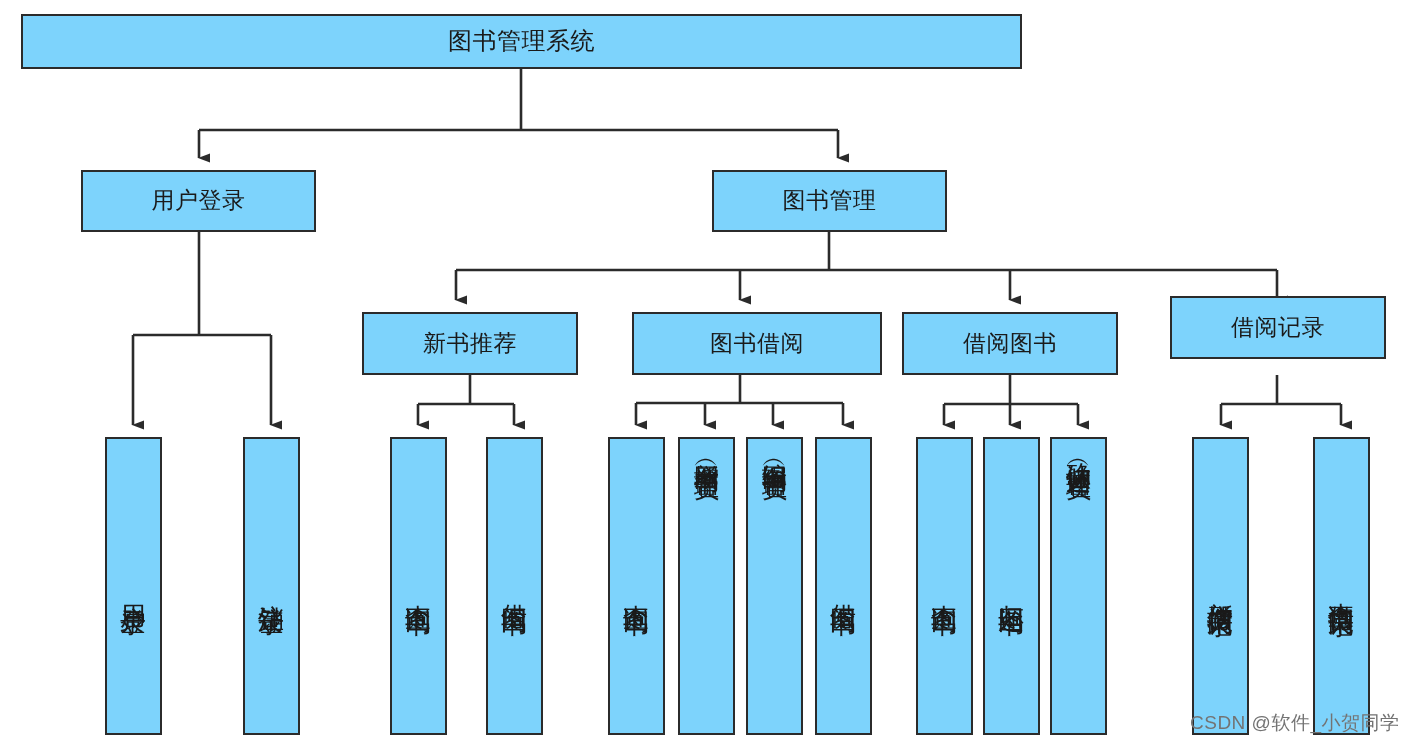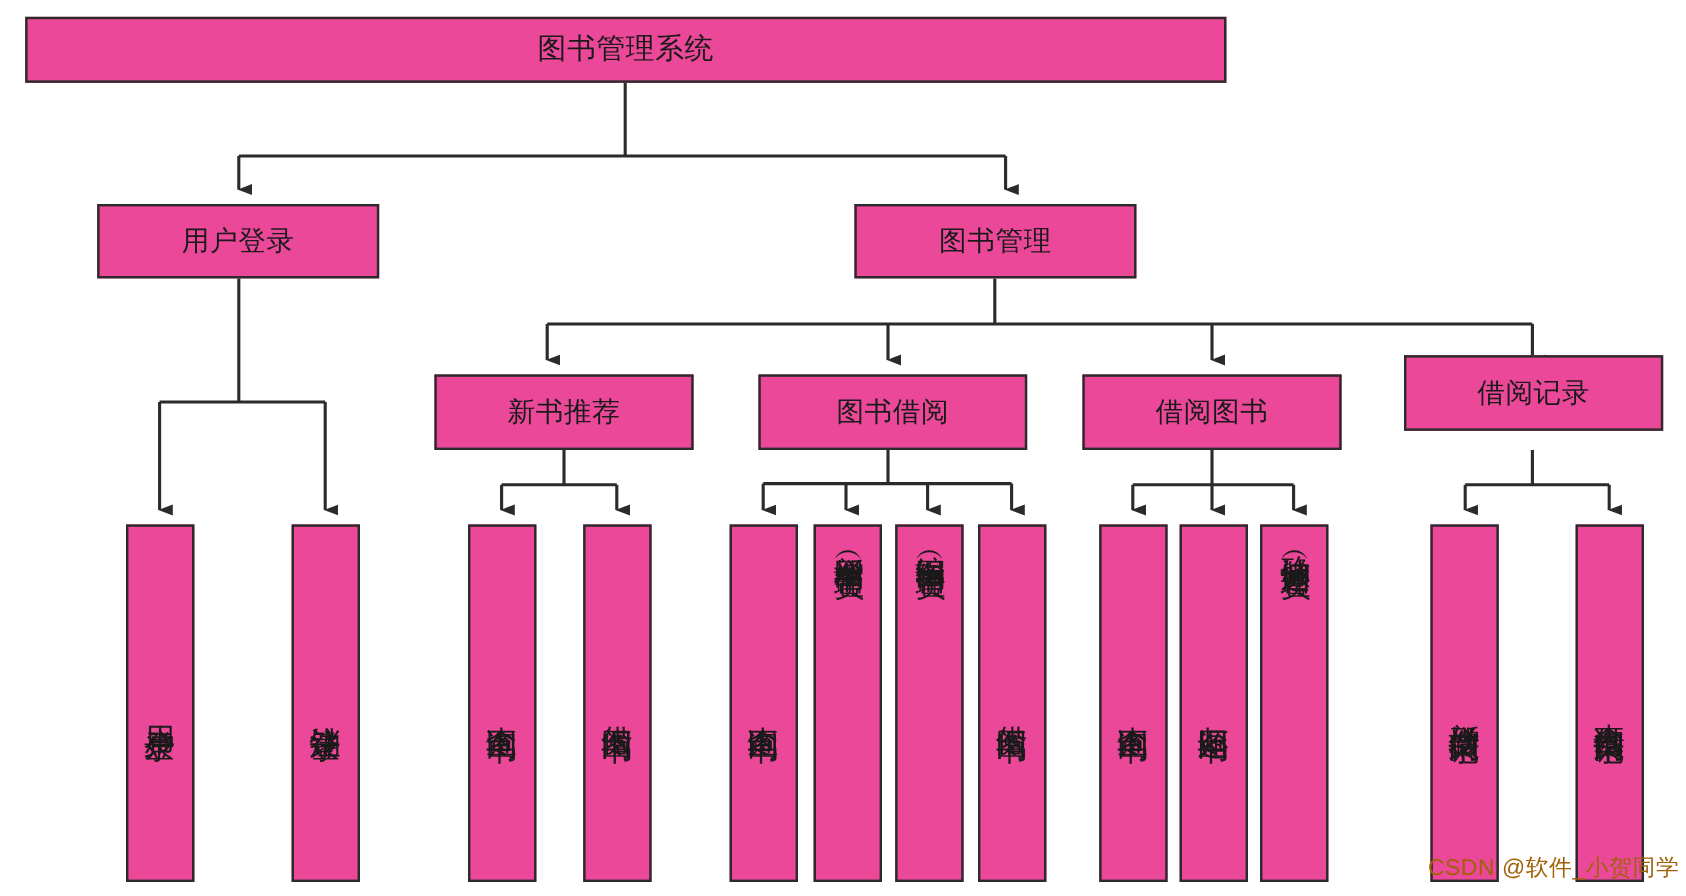--- a/index.html
+++ b/index.html
@@ -22,21 +22,21 @@
     left: 0;
     top: 0;
     width: 1405px;
     height: 747px;
     pointer-events: none;
   }
   .node {
     position: absolute;
     box-sizing: border-box;
     border: 2.5px solid #2b2b2b;
-    background: #ec4899;
+    background: #7dd3fc;
     display: flex;
     align-items: center;
     justify-content: center;
     color: #1a1a1a;
   }
   .node .lbl {
     display: block;
     text-align: center;
     line-height: 1.12;
   }
@@ -58,21 +58,21 @@
     text-orientation: upright;
     font-size: 26px;
     line-height: 1.0;
     letter-spacing: 2px;
     white-space: nowrap;
   }
   .node.vert.tall .lbl { font-size: 25px; }
   .watermark {
     position: absolute;
     font-size: 19px;
-    color: #a16207;
+    color: #737373;
     white-space: nowrap;
     letter-spacing: 0.5px;
   }
 </style>
 </head>
 <body>
 
 <div id="canvas">
 
   <svg class="wires" viewBox="0 0 1405 747">
@@ -132,21 +132,21 @@
   <div class="node horiz" style="left:81px; top:170px; width:235px; height:62px;">
     <span class="lbl">用户登录</span>
   </div>
   <div class="node horiz" style="left:362px; top:312px; width:216px; height:63px;">
     <span class="lbl">新书推荐</span>
   </div>
 
   <div class="node horiz" style="left:712px; top:170px; width:235px; height:62px;">
     <span class="lbl">图书管理</span>
   </div>
-  <div class="node horiz" style="left:632px; top:312px; width:224px; height:63px;">
+  <div class="node horiz" style="left:632px; top:312px; width:250px; height:63px;">
     <span class="lbl">图书借阅</span>
   </div>
   <div class="node horiz" style="left:902px; top:312px; width:216px; height:63px;">
     <span class="lbl">借阅图书</span>
   </div>
   <div class="node horiz" style="left:1170px; top:296px; width:216px; height:63px;">
     <span class="lbl">借阅记录</span>
   </div>
 
   <div class="node vert" style="left:105px; top:437px; width:57px; height:298px; align-items:center;">

